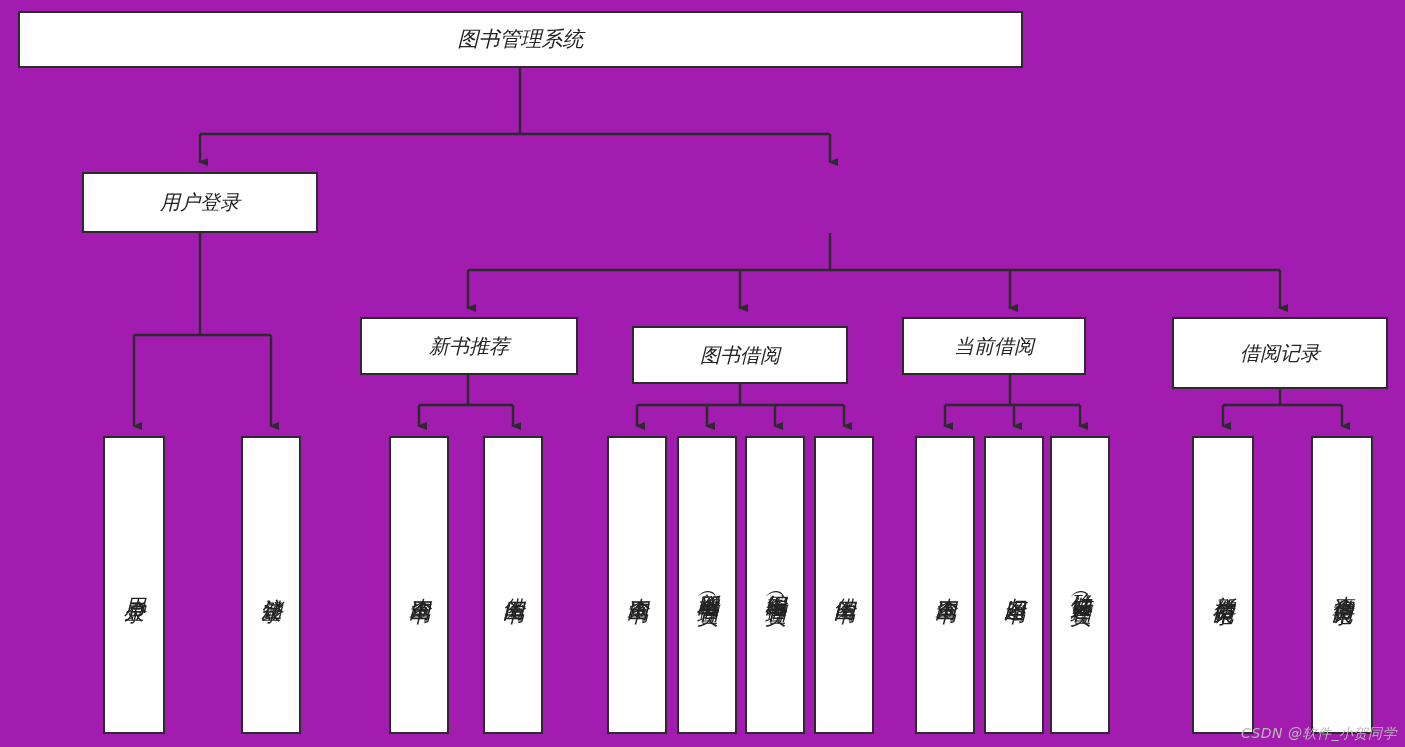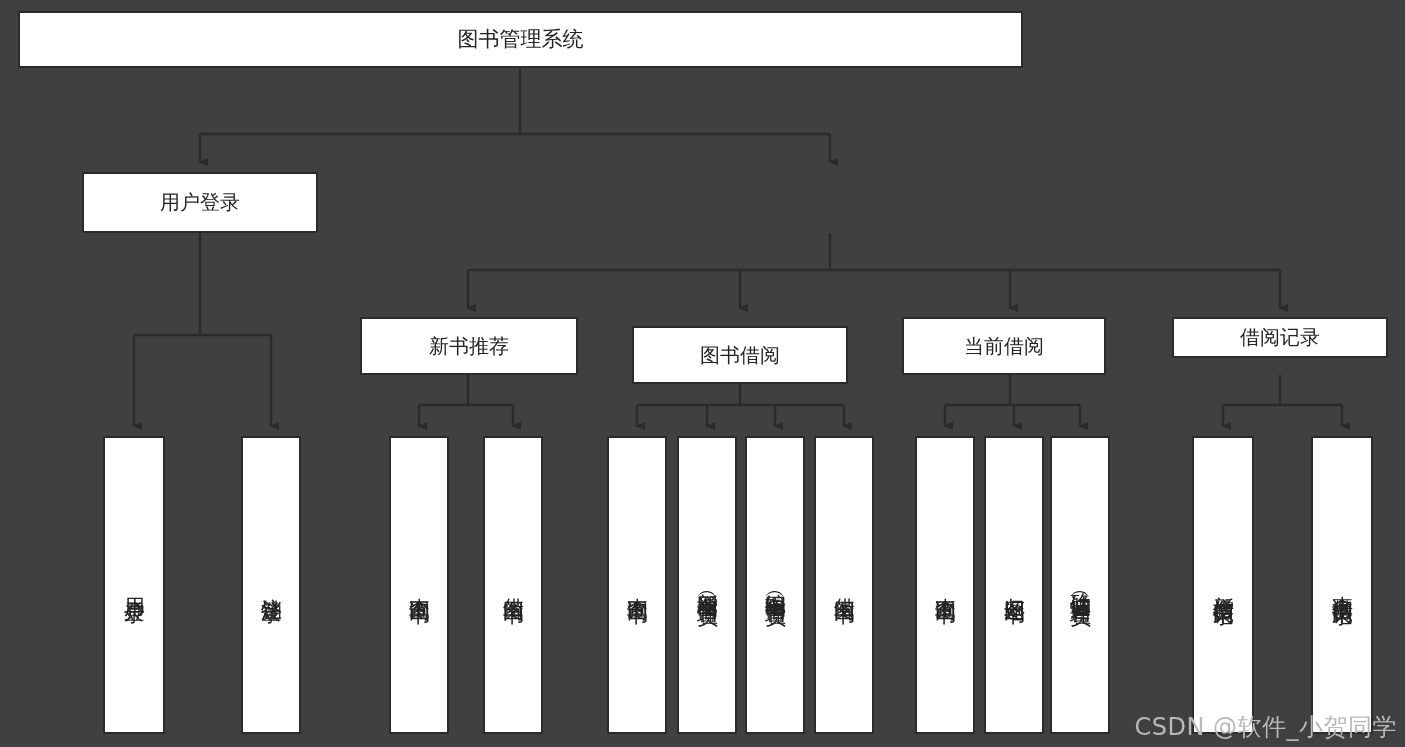--- a/index.html
+++ b/index.html
@@ -7,22 +7,23 @@
     padding: 0;
     background: #ffffff;
   }
   body {
     font-family: "DejaVu Sans", "Liberation Sans", sans-serif;
   }
   #canvas {
     position: relative;
     width: 1405px;
     height: 747px;
-    background: #404040;
+    background: #a21caf;
     overflow: hidden;
+    font-style: italic;
   }
   #wires {
     position: absolute;
     left: 0;
     top: 0;
     width: 1405px;
     height: 747px;
   }
   .node {
     position: absolute;
@@ -46,21 +47,21 @@
     writing-mode: vertical-rl;
     text-orientation: upright;
     font-size: 21px;
     letter-spacing: 2px;
     line-height: 1.0;
   }
   #watermark {
     position: absolute;
     right: 8px;
     bottom: 4px;
-    font-size: 24px;
+    font-size: 14px;
     color: #b8b8b8;
     white-space: nowrap;
     letter-spacing: 0.5px;
     pointer-events: none;
   }
 </style>
 </head>
 <body>
 
 <div id="canvas">
@@ -122,24 +123,24 @@
   <div class="node lvl1" style="left: 82px; top: 172px; width: 236px; height: 61px;">
     <span class="node-label">用户登录</span>
   </div>
 
   <div class="node lvl2" style="left: 360px; top: 317px; width: 218px; height: 58px;">
     <span class="node-label">新书推荐</span>
   </div>
   <div class="node lvl2" style="left: 632px; top: 317px; width: 216px; height: 58px; margin-top: 9px;">
     <span class="node-label">图书借阅</span>
   </div>
-  <div class="node lvl2" style="left: 902px; top: 317px; width: 204px; height: 58px;">
+  <div class="node lvl2" style="left: 902px; top: 317px; width: 184px; height: 58px;">
     <span class="node-label">当前借阅</span>
   </div>
-  <div class="node lvl2" style="left: 1172px; top: 317px; width: 216px; height: 41px;">
+  <div class="node lvl2" style="left: 1172px; top: 317px; width: 216px; height: 72px;">
     <span class="node-label">借阅记录</span>
   </div>
 
   <div class="node leaf" style="left: 103px; top: 436px; width: 62px; height: 298px;">
     <span class="node-label">用户登录</span>
   </div>
   <div class="node leaf" style="left: 241px; top: 436px; width: 60px; height: 298px;">
     <span class="node-label">注销登录</span>
   </div>
   <div class="node leaf" style="left: 389px; top: 436px; width: 60px; height: 298px;">

